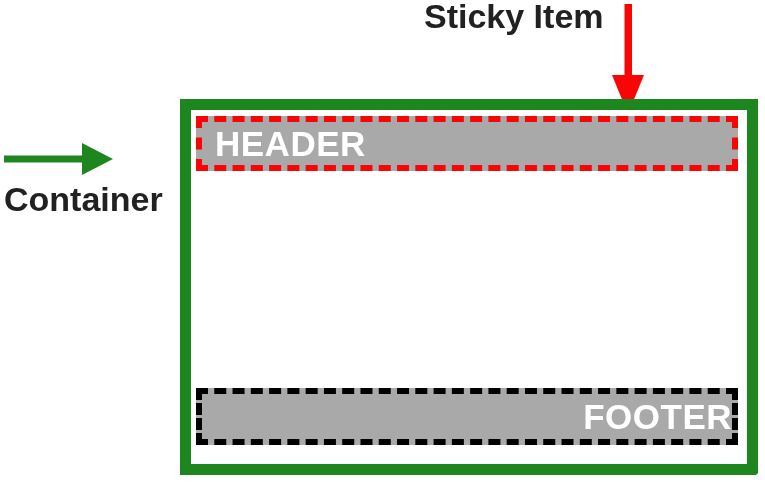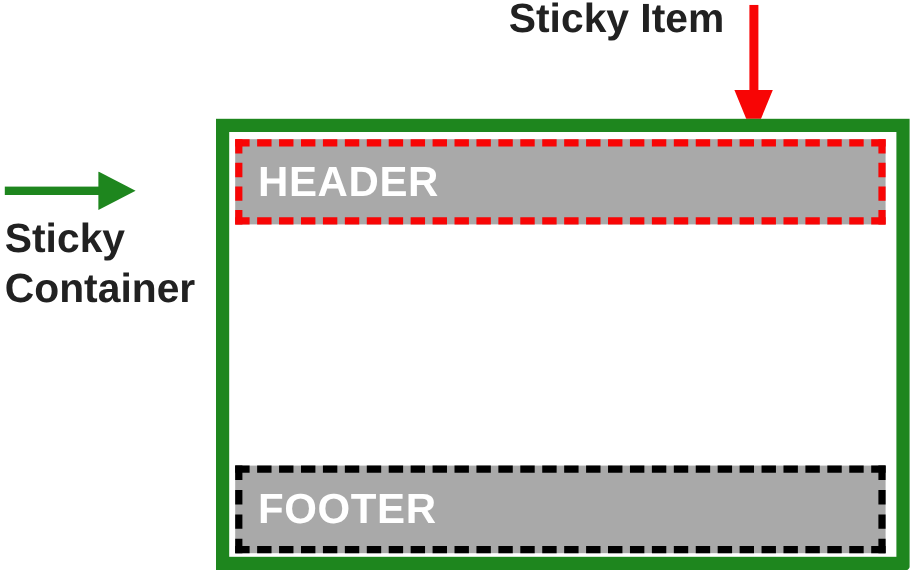--- a/index.html
+++ b/index.html
@@ -60,37 +60,38 @@
     box-sizing: border-box;
     background: #a9a9a9;
     border: 6px dashed #000000;
     color: #ffffff;
     font-weight: bold;
     font-size: 35px;
     letter-spacing: 0.5px;
   }
   .section-header {
     top: 116px;
-    height: 71px;
+    height: 55px;
     border-color: #f80505;
     display: flex;
     align-items: center;
     padding-left: 13px;
   }
   .section-main {
     top: 203px;
     height: 163px;
     padding: 8px 13px;
   }
   .section-footer {
     top: 388px;
-    height: 73px;
+    height: 57px;
     display: flex;
     align-items: center;
     padding-left: 13px;
+    justify-content: flex-end;
   }
 </style>
 </head>
 <body>
 
 <div class="canvas">
 
   <div class="ext-label sticky-item-label">Sticky Item</div>
 
   <svg class="arrow red-arrow" width="44" height="112" viewBox="0 0 44 112" aria-hidden="true">
@@ -99,21 +100,20 @@
   </svg>
 
   <div class="container-box"></div>
 
   <svg class="arrow green-arrow" width="112" height="32" viewBox="0 0 112 32" aria-hidden="true">
     <rect x="2" y="12.5" width="84" height="7" fill="#1e861e"></rect>
     <polygon points="80,0 80,32 111,16" fill="#1e861e"></polygon>
   </svg>
 
   <div class="ext-label sticky-container-label">
-    <div>Sticky</div>
     <div>Container</div>
   </div>
 
   <div class="section section-header">
     <span>HEADER</span>
   </div>
 
 
   <div class="section section-footer">
     <span>FOOTER</span>

